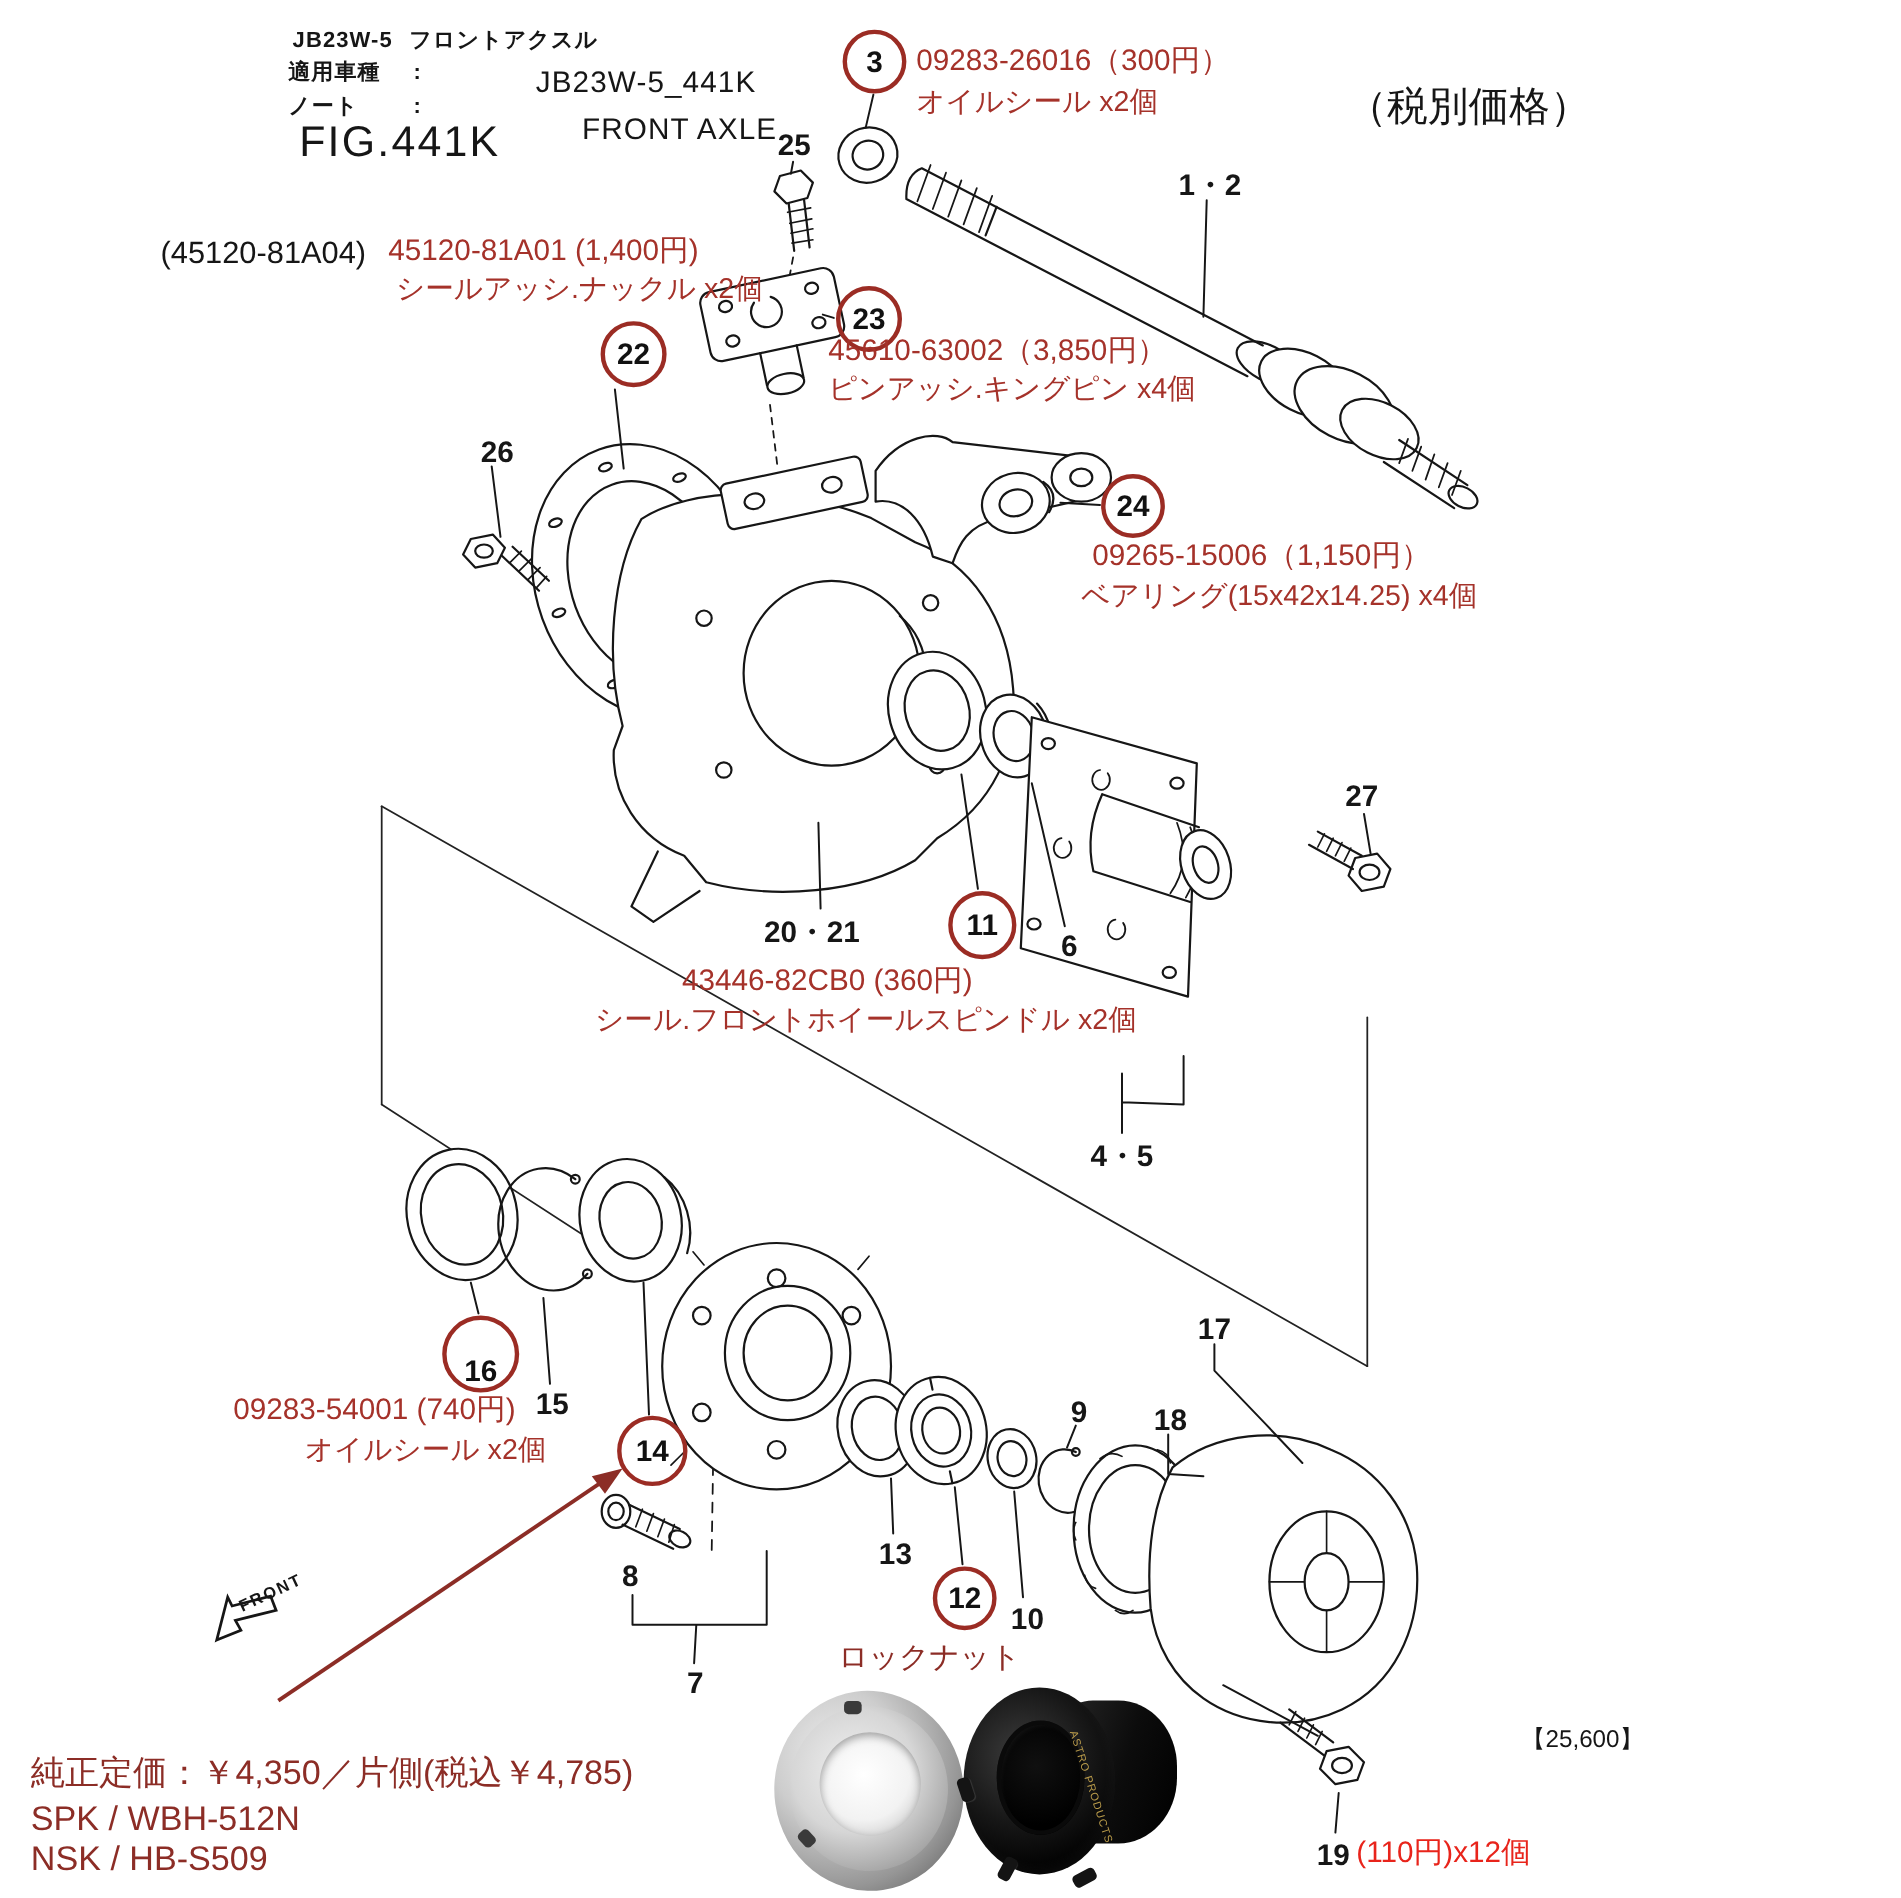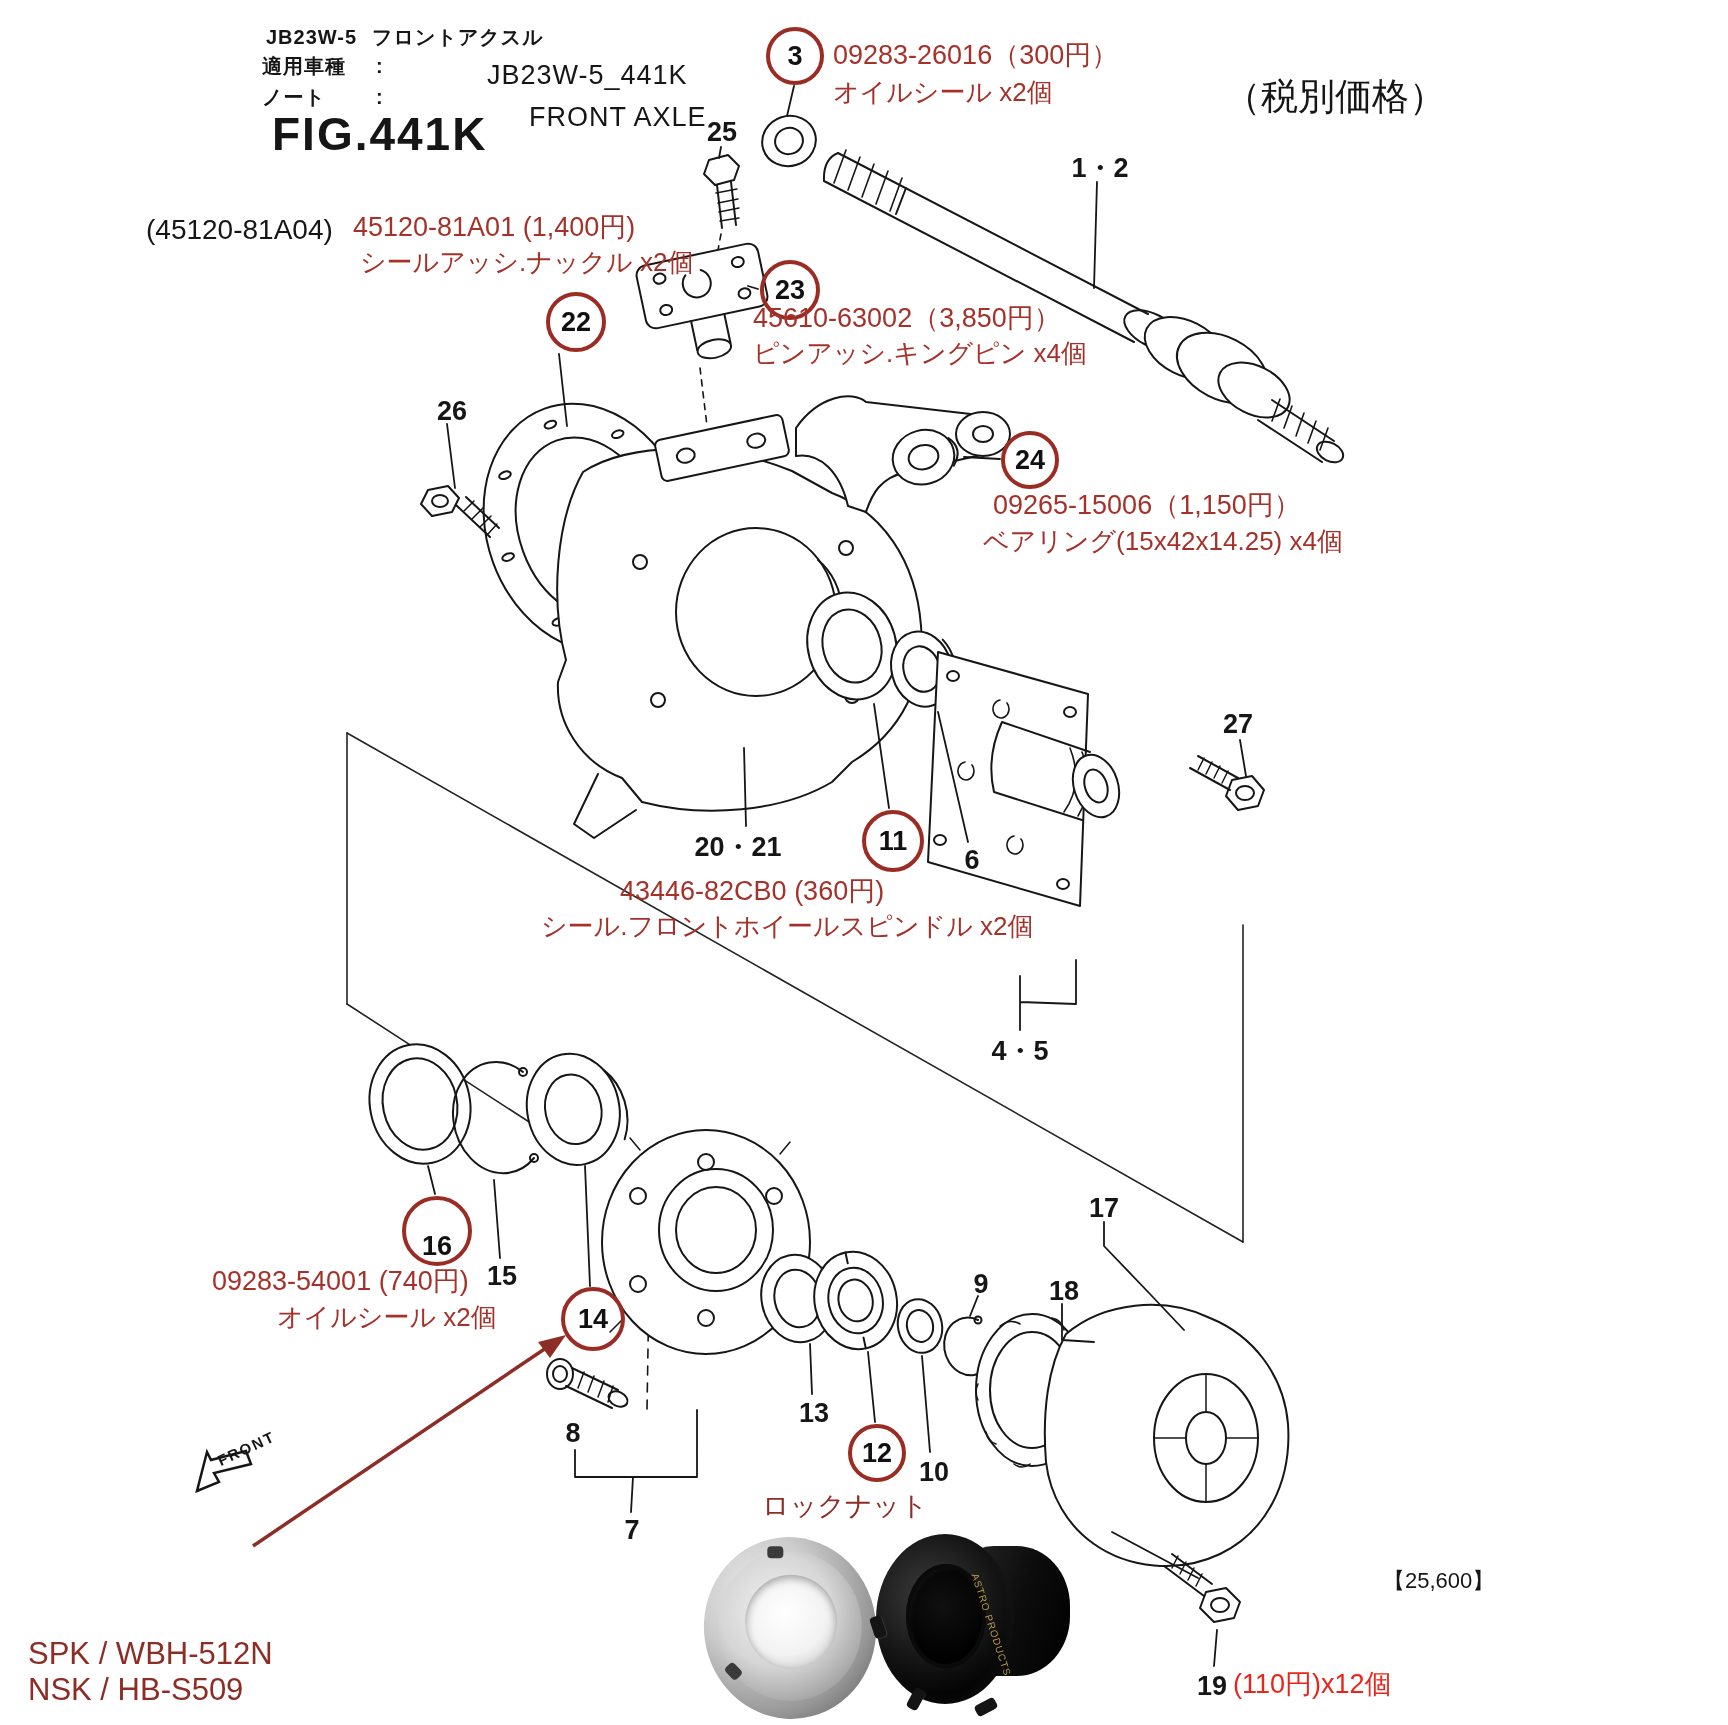--- a/index.html
+++ b/index.html
@@ -1,20 +1,20 @@
 <!DOCTYPE html>
 <html><head>
 <meta charset="utf-8">
 <style>
   html,body{margin:0;padding:0;background:#fff;}
   .canvas{position:relative;width:1728px;height:1725px;background:#ffffff;overflow:hidden;
           font-family:"Liberation Sans",sans-serif;color:#161616;}
   .t{position:absolute;white-space:nowrap;line-height:1.15;}
   .hdr-sm{font-size:20px;font-weight:700;letter-spacing:1px;}
-  .fig{font-size:46px;font-weight:700;letter-spacing:2px;}
+  .fig{font-size:39px;font-weight:400;letter-spacing:2px;}
   .sub{font-size:27px;font-weight:400;letter-spacing:1px;}
   .tax{font-size:37px;font-weight:400;}
   .blk28{font-size:28px;color:#161616;}
   .red1{font-size:27px;color:#a5322a;}
   .red2{font-size:26px;color:#a5322a;}
   .dkred{font-size:27px;color:#8c2d26;}
   .info{font-size:31px;color:#8c2d26;}
   .brightred{font-size:27px;color:#e8241b;}
   .total{font-size:22px;color:#161616;}
   .plabel{position:absolute;width:90px;text-align:center;font-size:27px;font-weight:600;color:#161616;}
@@ -313,20 +313,21 @@
   <div class="t red1" style="left:993px;top:490px;">09265-15006（1,150円）</div>
   <div class="t red2" style="left:983px;top:527px;">ベアリング(15x42x14.25) x4個</div>
   <div class="t red1" style="left:620px;top:876px;">43446-82CB0 (360円)</div>
   <div class="t red2" style="left:541px;top:912px;">シール.フロントホイールスピンドル x2個</div>
   <div class="t red1" style="left:212px;top:1266px;">09283-54001 (740円)</div>
   <div class="t red2" style="left:277px;top:1303px;">オイルシール x2個</div>
   <div class="t dkred" style="left:762px;top:1491px;">ロックナット</div>
   <div class="t brightred" style="left:1233px;top:1669px;">(110円)x12個</div>
   <div class="t total" style="left:1383px;top:1568px;">【25,600】</div>
 
+  <div class="t info" style="left:28px;top:1594px;">純正定価：￥4,350／片側(税込￥4,785)</div>
   <div class="t info" style="left:28px;top:1636px;">SPK  / WBH-512N</div>
   <div class="t info" style="left:28px;top:1672px;">NSK  / HB-S509</div>
 
   <div class="t front-label" style="left:222px;top:1452px;">FRONT</div>
 
   <div class="photo" style="left:704px;top:1531px;width:172px;height:194px;">
     <div class="nut-outer">
       <div class="nut-face"></div>
       <div class="nut-bore"></div>
       <div class="nut-notch" style="left:74px;top:8px;transform:rotate(8deg);"></div>

